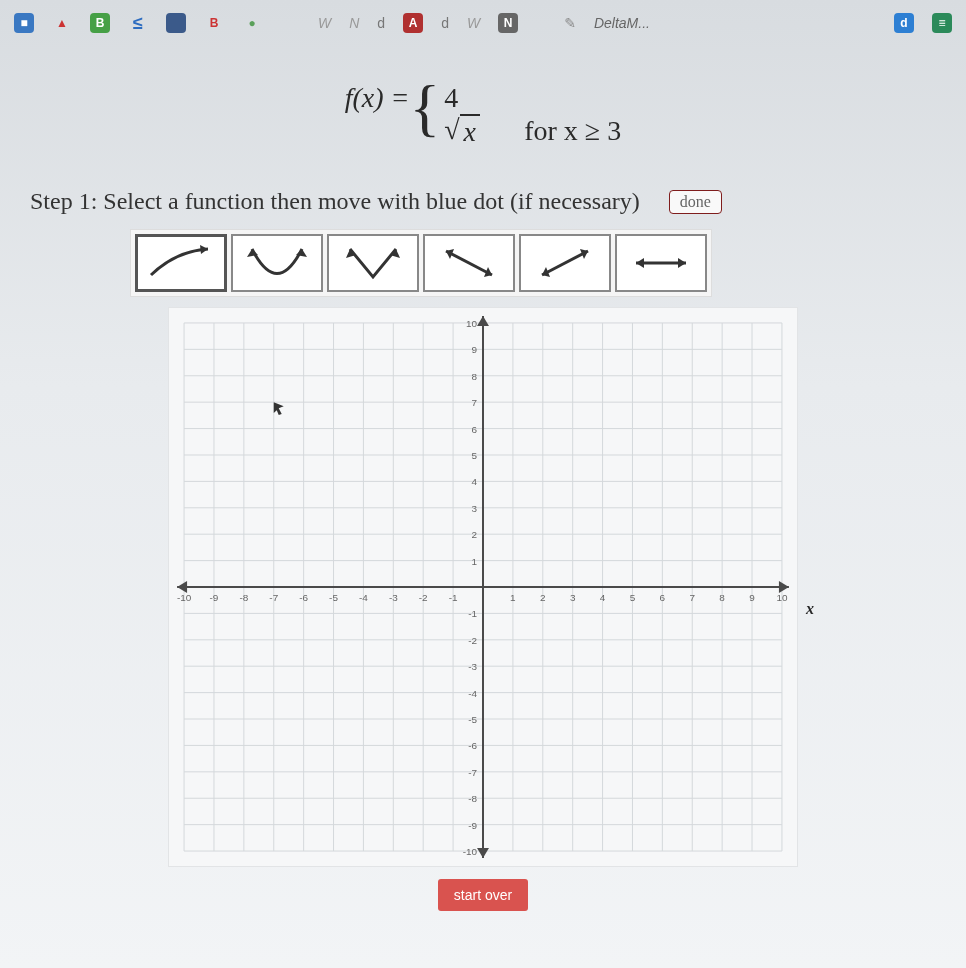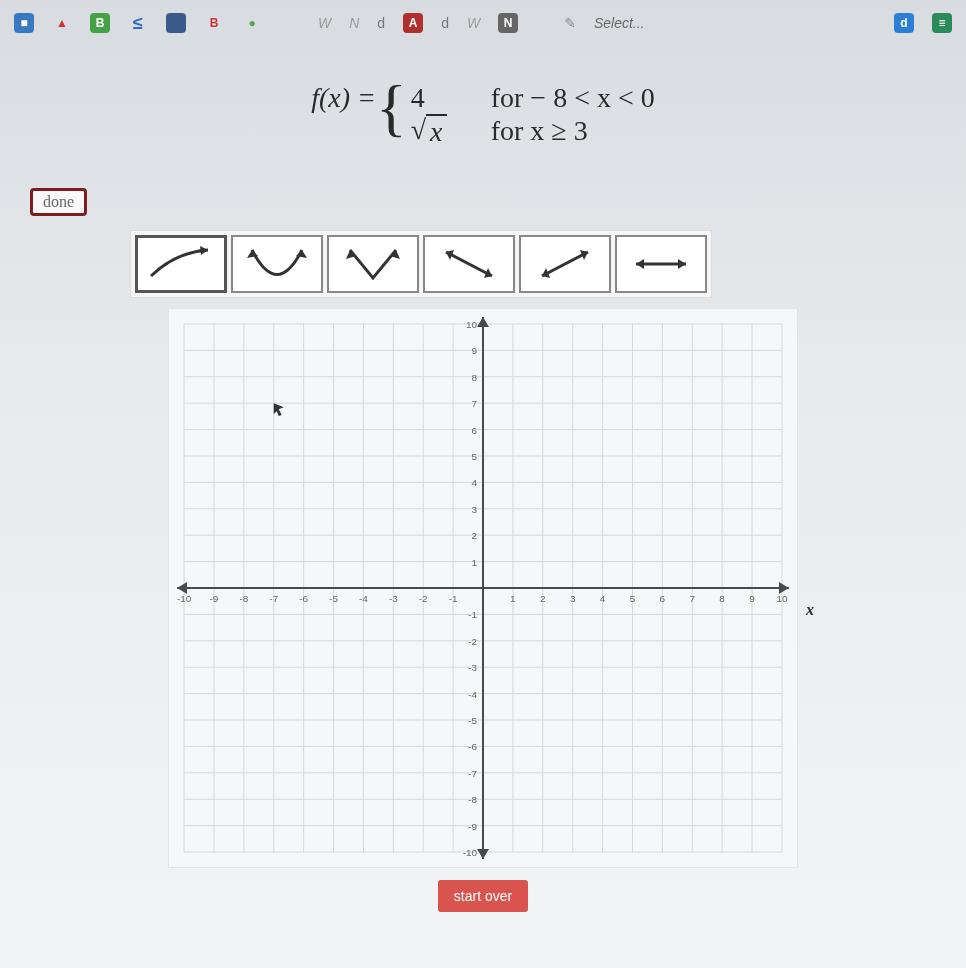--- a/index.html
+++ b/index.html
@@ -52,23 +52,23 @@
   .sqrt { display:inline-flex; align-items:flex-start; }
   .sqrt-bar { border-top:2px solid #2a2a2a; padding:0 4px; font-style:italic; }
   .step-line {
     font-size: 24px;
     font-family: Georgia, serif;
     color: #333;
     margin-bottom: 14px;
     display:flex; align-items:center; gap:8px; flex-wrap:wrap;
   }
   .done-btn {
-    border:3px solid #7f1d1d; background:#f9f9f9; border-radius:4px;
+    border:1px solid #7f1d1d; background:#f9f9f9; border-radius:4px;
     padding:2px 10px; font-size:16px; font-family: Georgia, serif;
-    color:#666; cursor:pointer;
+    color:#666; cursor:pointer;margin-left:21px;
   }
   .tool-row {
     display:flex; gap:4px; margin: 0 0 10px 100px;
     background:#f5f5f5; padding:4px; border:1px solid #ddd; width:fit-content;
   }
   .tool {
     width:92px; height:58px; border:2px solid #888; background:#fff;
     display:flex; align-items:center; justify-content:center; cursor:pointer;
   }
   .tool.selected { border:3px solid #555; }
@@ -103,49 +103,49 @@
   <span style="flex:0 0 20px"></span>
   <span class="tab-w">W</span>
   <span class="tab-w">N</span>
   <span class="tab-d">d</span>
   <div class="tab-icon" style="background:#b03030;color:#fff">A</div>
   <span class="tab-d">d</span>
   <span class="tab-w">W</span>
   <div class="tab-icon" style="background:#666;color:#fff">N</div>
   <span style="flex:0 0 10px"></span>
   <span style="color:#888">✎</span>
-  <span class="tab-label">Select...</span>
+  <span class="tab-label">DeltaM...</span>
   <span style="flex:1"></span>
   <div class="tab-icon" style="background:#2d7fd3;color:#fff">d</div>
   <div class="tab-icon" style="background:#2b8a5a;color:#fff">≡</div>
 </div>
 
 <div class="content">
 
   <div class="equation">
     <span class="eq-left">f(x) =</span>
     <span class="brace">{</span>
     <span class="piece-col">
       <span class="piece-row">
         <span class="piece-val">4</span>
-        <span class="piece-for">for − 8 &lt; x &lt; 0</span>
       </span>
       <span class="piece-row">
         <span class="piece-val">
           <span class="sqrt">
               <span style="font-style:normal">√</span>
               <span class="sqrt-bar">x</span>
             </span>
         </span>
         <span class="piece-for">for x ≥ 3</span>
       </span>
     </span>
   </div>
 
   <div class="step-line">
+    <span>Step 1: Select a function then move with blue dot (if necessary)</span>
     <button class="done-btn">done</button>
   </div>
 
   <div class="tool-row">
     <div class="tool selected">
       <svg width="70" height="40">
         <path d="M5 32 Q 30 8 62 6" stroke="#333" stroke-width="3" fill="none"></path>
         <polygon points="62,6 54,2 55,11" fill="#333"></polygon>
       </svg>
     </div>

